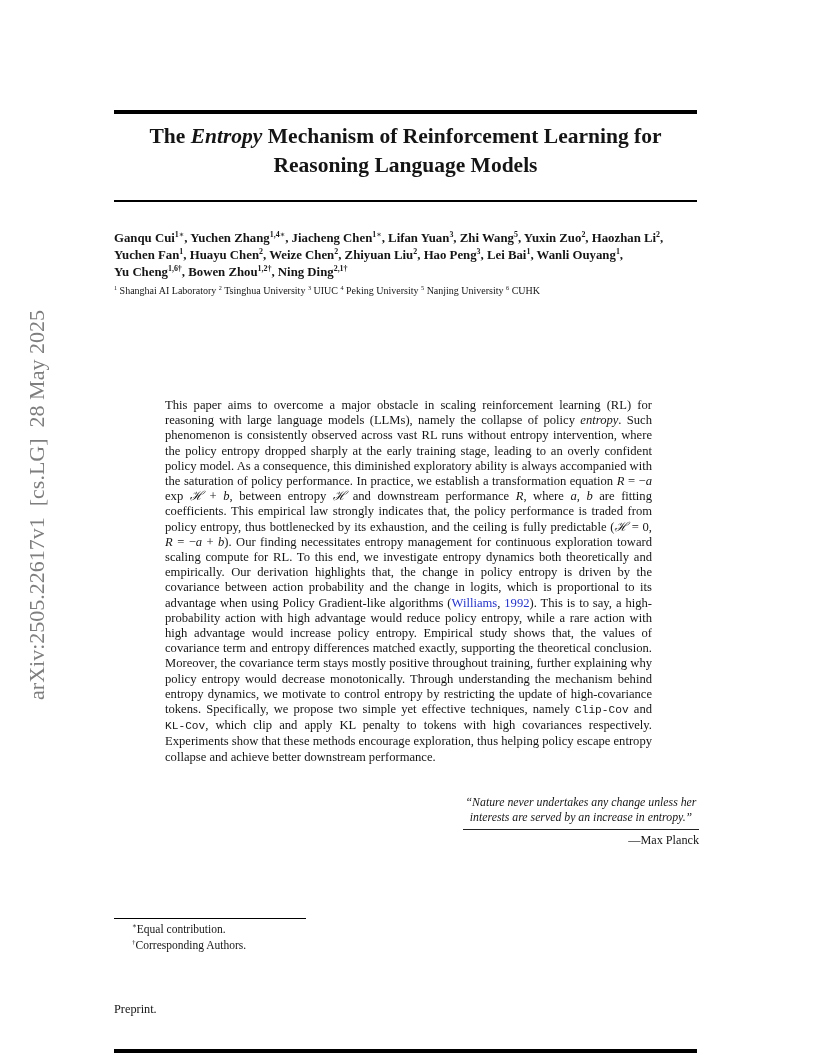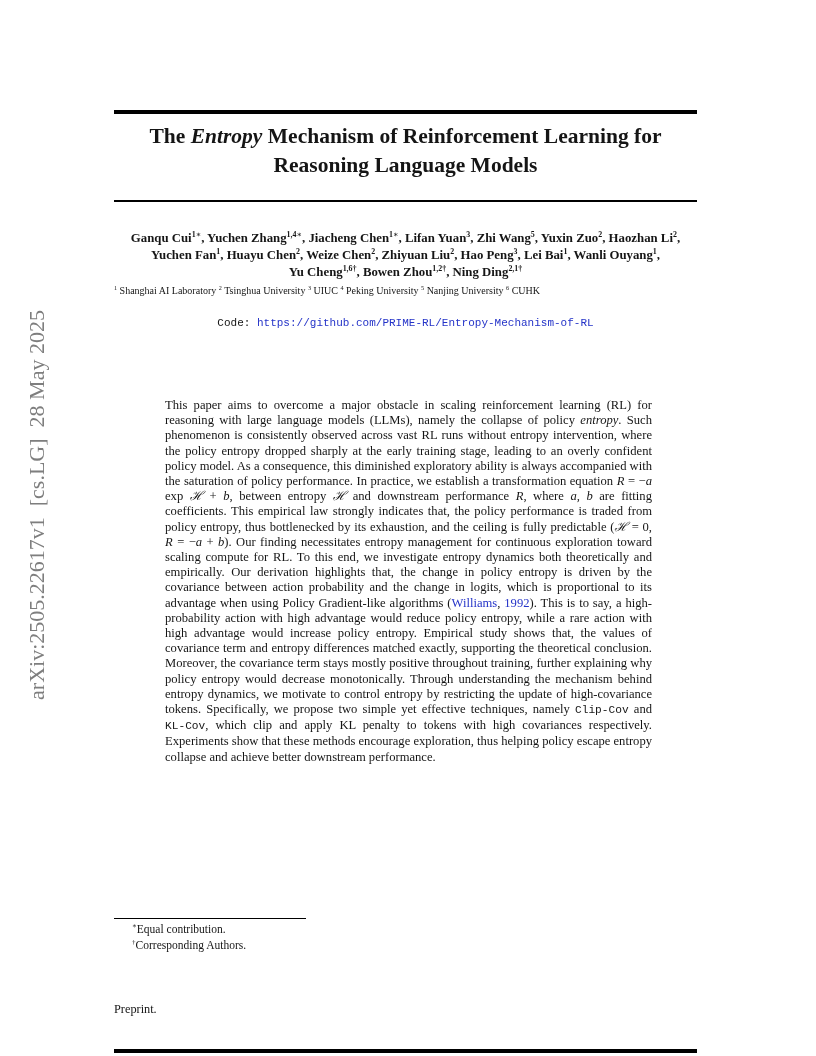--- a/index.html
+++ b/index.html
@@ -15,21 +15,21 @@
     text-align:center;white-space:pre;
     font-size:22px;color:#7e7e7e;
   }
   .rule-thick{left:114px;top:110px;width:583px;height:4px;background:#000;}
   .rule-thin{left:114px;top:200px;width:583px;height:2px;background:#000;}
   .paper-title{
     left:114px;top:122px;width:583px;text-align:center;
     font-weight:bold;font-size:21.5px;line-height:29px;
   }
   .authors-block{
-    left:114px;top:230px;width:583px;text-align:center;
+    left:114px;top:230px;width:583px;text-align:left;
     font-weight:bold;font-size:12.8px;line-height:16.8px;
   }
   sup{font-size:62%;line-height:0;}
   .affiliations-line{
     left:114px;top:285px;width:583px;text-align:left;
     font-weight:normal;font-size:10px;
   }
   .code-line{
     left:114px;top:317px;width:583px;text-align:center;
     font-family:"Liberation Mono","DejaVu Sans Mono",monospace;font-size:11px;
@@ -71,24 +71,29 @@
   <div class="abs paper-title"><span class="seg-plain">The </span><span class="seg-italic">Entropy</span><span class="seg-plain"> Mechanism of Reinforcement Learning for</span><br><span class="seg-plain">Reasoning Language Models</span></div>
   <div class="abs rule-thin"></div>
 
   <div class="abs authors-block">
       <div class="author-line"><span>Ganqu Cui</span><sup>1∗</sup><span>, </span><span>Yuchen Zhang</span><sup>1,4∗</sup><span>, </span><span>Jiacheng Chen</span><sup>1∗</sup><span>, </span><span>Lifan Yuan</span><sup>3</sup><span>, </span><span>Zhi Wang</span><sup>5</sup><span>, </span><span>Yuxin Zuo</span><sup>2</sup><span>, </span><span>Haozhan Li</span><sup>2</sup><span>,</span></div>
       <div class="author-line"><span>Yuchen Fan</span><sup>1</sup><span>, </span><span>Huayu Chen</span><sup>2</sup><span>, </span><span>Weize Chen</span><sup>2</sup><span>, </span><span>Zhiyuan Liu</span><sup>2</sup><span>, </span><span>Hao Peng</span><sup>3</sup><span>, </span><span>Lei Bai</span><sup>1</sup><span>, </span><span>Wanli Ouyang</span><sup>1</sup><span>,</span></div>
       <div class="author-line"><span>Yu Cheng</span><sup>1,6†</sup><span>, </span><span>Bowen Zhou</span><sup>1,2†</sup><span>, </span><span>Ning Ding</span><sup>2,1†</sup><span></span></div>
     </div>
   <div class="abs affiliations-line"><sup>1</sup><span> Shanghai AI Laboratory </span><sup>2</sup><span> Tsinghua University </span><sup>3</sup><span> UIUC </span><sup>4</sup><span> Peking University </span><sup>5</sup><span> Nanjing University </span><sup>6</sup><span> CUHK</span></div>
 
-  <div class="abs code-line"><span>Code: </span><a class="code-link" style="color: rgb(36, 51, 200);">https://github.com/PRIME-RL/Entropy-Mechanism-of-RL</a></div>
 
   <div class="abs abstract-body"><span class="seg-plain">This paper aims to overcome a major obstacle in scaling reinforcement learning (RL) for reasoning with large language models (LLMs), namely the collapse of policy </span><span class="seg-italic">entropy</span><span class="seg-plain">. Such phenomenon is consistently observed across vast RL runs without entropy intervention, where the policy entropy dropped sharply at the early training stage, leading to an overly confident policy model. As a consequence, this diminished exploratory ability is always accompanied with the saturation of policy performance. In practice, we establish a transformation equation </span><span class="seg-math">R</span><span class="seg-plain"> = −</span><span class="seg-math">a</span><span class="seg-plain"> exp </span><span class="seg-math">ℋ</span><span class="seg-plain"> + </span><span class="seg-math">b</span><span class="seg-plain">, between entropy </span><span class="seg-math">ℋ</span><span class="seg-plain"> and downstream performance </span><span class="seg-math">R</span><span class="seg-plain">, where </span><span class="seg-math">a, b</span><span class="seg-plain"> are fitting coefficients. This empirical law strongly indicates that, the policy performance is traded from policy entropy, thus bottlenecked by its exhaustion, and the ceiling is fully predictable (</span><span class="seg-math">ℋ</span><span class="seg-plain"> = 0, </span><span class="seg-math">R</span><span class="seg-plain"> = −</span><span class="seg-math">a</span><span class="seg-plain"> + </span><span class="seg-math">b</span><span class="seg-plain">). Our finding necessitates entropy management for continuous exploration toward scaling compute for RL. To this end, we investigate entropy dynamics both theoretically and empirically. Our derivation highlights that, the change in policy entropy is driven by the covariance between action probability and the change in logits, which is proportional to its advantage when using Policy Gradient-like algorithms (</span><a class="seg-link" style="color: rgb(36, 51, 200);">Williams</a><span class="seg-plain">, </span><a class="seg-link" style="color: rgb(36, 51, 200);">1992</a><span class="seg-plain">). This is to say, a high-probability action with high advantage would reduce policy entropy, while a rare action with high advantage would increase policy entropy. Empirical study shows that, the values of covariance term and entropy differences matched exactly, supporting the theoretical conclusion. Moreover, the covariance term stays mostly positive throughout training, further explaining why policy entropy would decrease monotonically. Through understanding the mechanism behind entropy dynamics, we motivate to control entropy by restricting the update of high-covariance tokens. Specifically, we propose two simple yet effective techniques, namely </span><span class="seg-mono">Clip-Cov</span><span class="seg-plain"> and </span><span class="seg-mono">KL-Cov</span><span class="seg-plain">, which clip and apply KL penalty to tokens with high covariances respectively. Experiments show that these methods encourage exploration, thus helping policy escape entropy collapse and achieve better downstream performance.</span></div>
 
+  <div class="abs quote-block">
+    <div>“Nature never undertakes any change unless her</div>
+    <div>interests are served by an increase in entropy.”</div>
+    <hr class="quote-rule">
+    <div class="quote-attribution">—Max Planck</div>
+  </div>
 
   <div class="abs footnote-rule"></div>
   <div class="abs footnotes-block">
       <div class="footnote-line"><sup>∗</sup><span>Equal contribution.</span></div>
       <div class="footnote-line"><sup>†</sup><span>Corresponding Authors.</span></div>
     </div>
 
   <div class="abs preprint-note">Preprint.</div>
 
   <div class="abs rule-bottom"></div>

